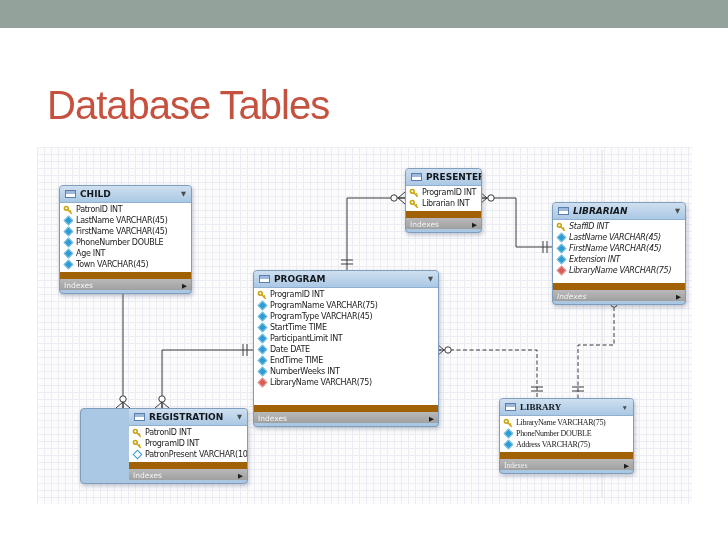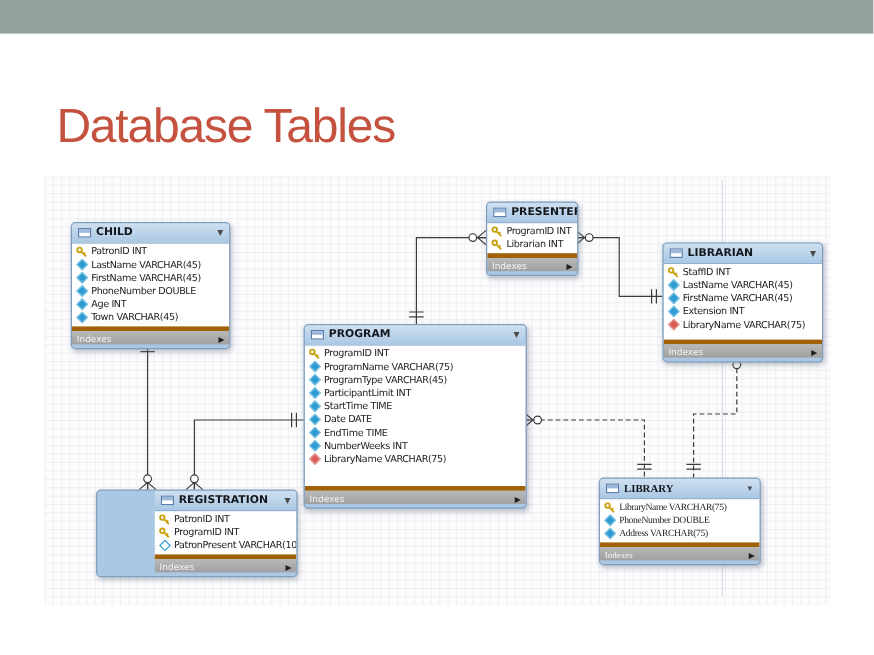--- a/index.html
+++ b/index.html
@@ -28,21 +28,21 @@
             border-radius:4px;padding-bottom:3px;overflow:hidden;
             box-shadow:1px 2px 4px rgba(110,120,140,.45);
             font-family:"DejaVu Sans",sans-serif;}
   .tbl-header{height:16px;display:flex;align-items:center;gap:4px;padding:0 5px;
               background:linear-gradient(#cfe0f0,#aac8e4);font-size:9px;font-weight:bold;
               color:#14181c;white-space:nowrap;}
   .tbl-icon{width:11px;height:8px;background:#ffffff;border:1px solid #5a7fae;
             box-sizing:border-box;position:relative;flex:0 0 auto;}
   .tbl-icon::before{content:"";position:absolute;left:0;top:0;right:0;height:3px;background:#9db8d8;}
   .collapse-arrow{margin-left:auto;font-size:6.5px;color:#4a4a4a;}
-  .tbl-body{background:#ffffff;border-top:1px solid #8fb0d0;border-bottom:4px solid #a16207;
+  .tbl-body{background:#ffffff;border-top:1px solid #8fb0d0;border-bottom:7px solid #a16207;
             padding-top:1px;padding-bottom:var(--bodypad,2px);}
   .field-row{height:11px;display:flex;align-items:center;gap:3px;padding-left:3px;
              overflow:hidden;white-space:nowrap;}
   .field-text{font-size:8px;letter-spacing:-0.3px;color:#1c1c1c;}
   .fi{width:10px;height:10px;flex:0 0 auto;display:flex;align-items:center;justify-content:center;}
   .fi-attr::before,.fi-attr-open::before,.fi-fk::before{content:"";display:block;width:5px;height:5px;
              transform:rotate(45deg);}
   .fi-attr::before{background:#2f9bd3;border:1px solid #7cc3e4;}
   .fi-attr-open::before{background:#ffffff;border:1px solid #2f9bd3;}
   .fi-fk::before{background:#d95c56;border:1px solid #e49a96;}
@@ -182,21 +182,21 @@
             </svg>
           </span>
           <span class="field-text">Librarian INT</span>
         </div>
       </div>
   <div class="tbl-footer">
     <span class="footer-label">Indexes</span>
     <span class="footer-arrow">▶</span>
   </div>
 </div>
-  <div class="db-table" style="left:552px;top:202px;width:132px;--bodypad:7px;">
+  <div class="db-table" style="left:552px;top:202px;width:132px;font-style:italic;--bodypad:7px;">
   <div class="tbl-header">
     <span class="tbl-icon"></span>
     <span class="tbl-name">LIBRARIAN</span>
     <span class="collapse-arrow">▼</span>
   </div>
   <div class="tbl-body">
         <div class="field-row">
           <span class="fi fi-key">
             <svg width="10" height="10" viewBox="0 0 10 10">
               <g fill="none" stroke="#c9a20b" stroke-width="1.5">
@@ -252,25 +252,25 @@
         <div class="field-row">
           <span class="fi fi-attr"></span>
           <span class="field-text">ProgramName VARCHAR(75)</span>
         </div>
         <div class="field-row">
           <span class="fi fi-attr"></span>
           <span class="field-text">ProgramType VARCHAR(45)</span>
         </div>
         <div class="field-row">
           <span class="fi fi-attr"></span>
+          <span class="field-text">StartTime TIME</span>
+        </div>
+        <div class="field-row">
+          <span class="fi fi-attr"></span>
           <span class="field-text">ParticipantLimit INT</span>
-        </div>
-        <div class="field-row">
-          <span class="fi fi-attr"></span>
-          <span class="field-text">StartTime TIME</span>
         </div>
         <div class="field-row">
           <span class="fi fi-attr"></span>
           <span class="field-text">Date DATE</span>
         </div>
         <div class="field-row">
           <span class="fi fi-attr"></span>
           <span class="field-text">EndTime TIME</span>
         </div>
         <div class="field-row">

